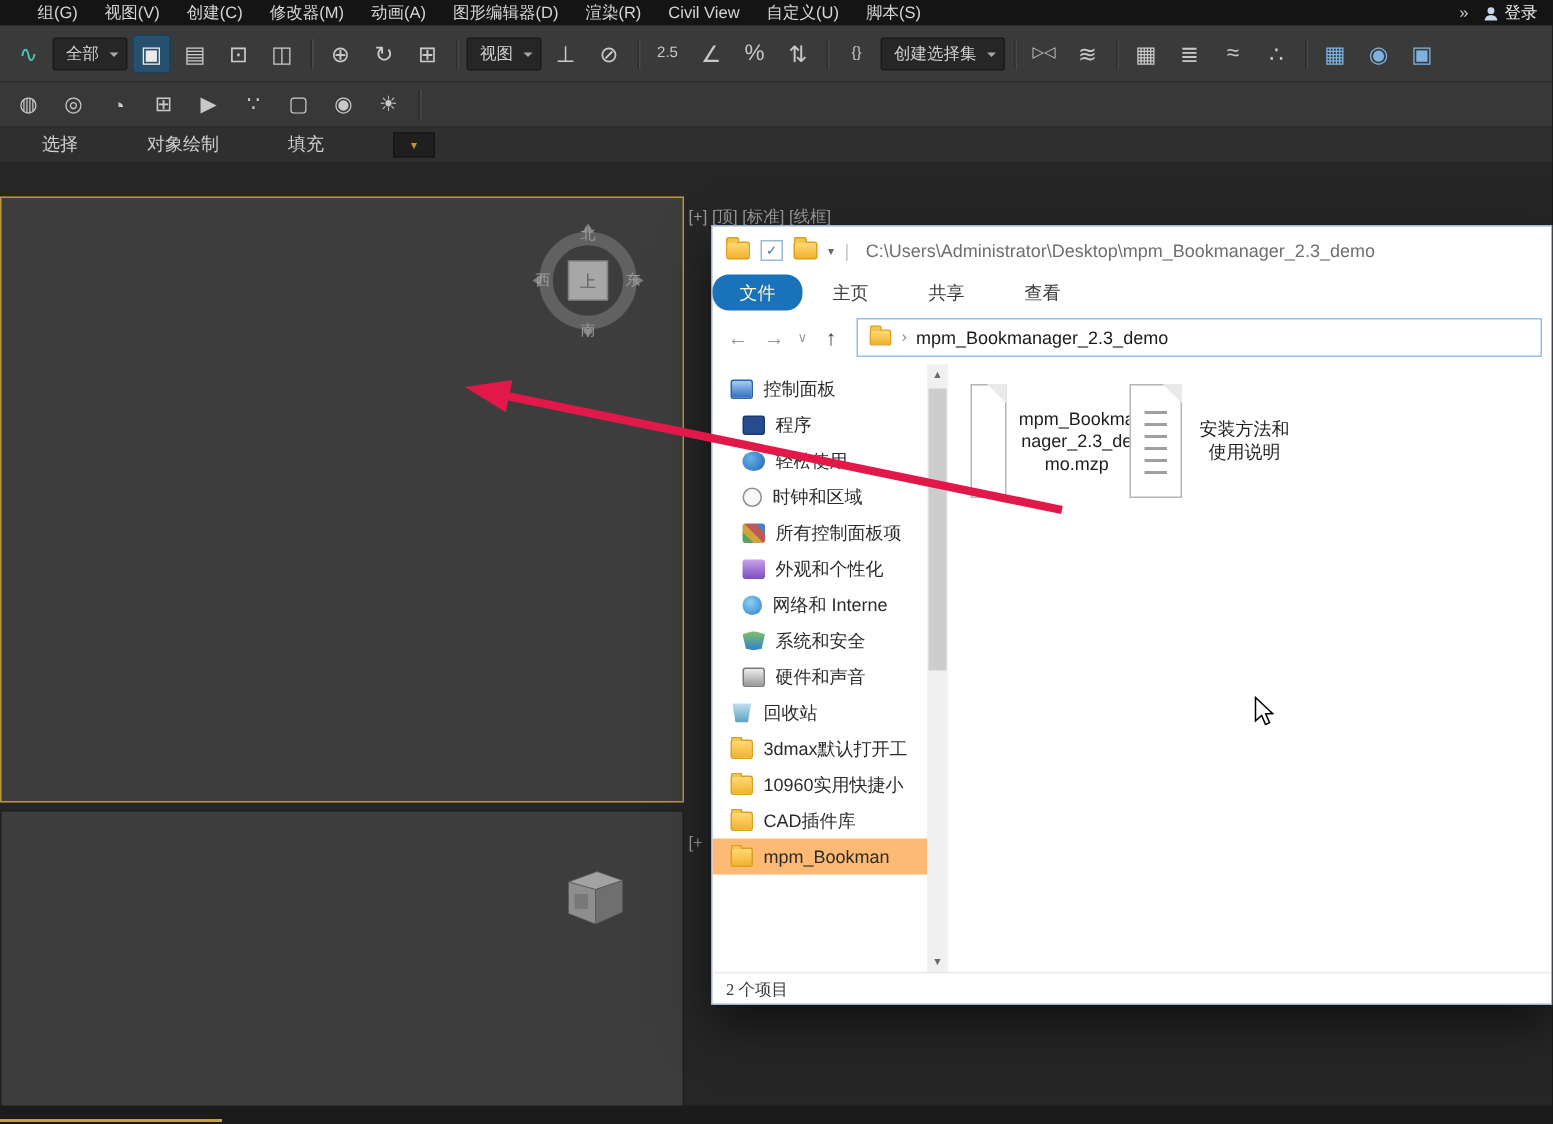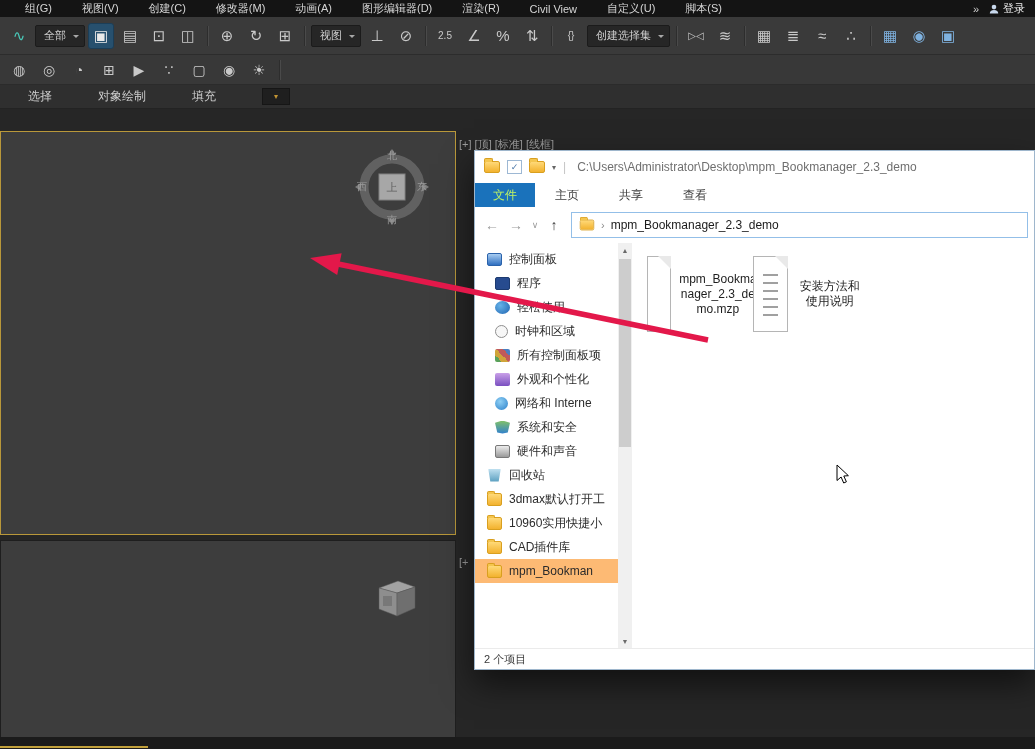--- a/index.html
+++ b/index.html
@@ -2,21 +2,21 @@
 <html><head>
 <meta charset="utf-8">
 <style>
   html,body{margin:0;padding:0;background:#111;}
   .canvas{position:relative;width:1035px;height:749px;overflow:hidden;background:#262626;
           font-family:"Liberation Sans","DejaVu Sans",sans-serif;}
 
   
   .menubar{position:absolute;left:0;top:0;width:100%;height:17px;background:#141414;
            display:flex;align-items:center;padding-left:16px;box-sizing:border-box;
-           font-size:11px;color:#d6d6d6;z-index:2;gap:12px;}
+           font-size:11px;color:#d6d6d6;z-index:2;}
   .menu-item{padding:0 9px;white-space:nowrap;cursor:default;}
   .menubar-right{margin-left:auto;display:flex;align-items:center;gap:10px;padding-right:10px;}
   .overflow-glyph{color:#cfcfcf;}
   .login{display:flex;align-items:center;gap:4px;color:#ececec;}
 
   
   .toolbar1{position:absolute;top:17px;left:0;width:100%;height:38px;background:#3a3a3a;
             border-bottom:1px solid #2c2c2c;display:flex;align-items:center;gap:3px;
             padding:0 6px;box-sizing:border-box;z-index:2;}
   .toolbar2{position:absolute;top:55px;left:0;width:100%;height:30px;background:#383838;
@@ -68,21 +68,21 @@
   .fchip::before{content:"";position:absolute;top:-4px;left:-1px;width:7px;height:3px;
                  background:#f4c64f;border:1px solid #d99f1f;border-bottom:none;border-radius:2px 2px 0 0;}
   .check-chip{width:13px;height:12px;border:1px solid #9db8d4;background:#fff;flex:none;
               display:flex;align-items:center;justify-content:center;font-size:9px;color:#4a77a8;}
   .qa-caret{font-size:8px;color:#666;}
   .qa-sep{color:#c4c4c4;}
   .title-path{color:#6f6f6f;font-size:12px;margin-left:4px;white-space:nowrap;overflow:hidden;}
 
   .ex-tabs{height:24px;display:flex;align-items:stretch;flex:none;}
   .ex-tab{padding:4px 20px;color:#3b3b3b;display:flex;align-items:center;}
-  .ex-tab.file-tab{background:#1a72bb;color:#bef264;padding:0 18px;}
+  .ex-tab.file-tab{background:#1a72bb;color:#fef9c3;padding:0 18px;border-radius:11px;}
 
   .ex-navbar{height:36px;display:flex;align-items:center;gap:2px;padding:0 6px;flex:none;}
   .nav-arrow{width:22px;height:24px;display:flex;align-items:center;justify-content:center;
              font-size:14px;color:#9a9a9a;}
   .nav-arrow.drop{width:12px;font-size:9px;}
   .nav-arrow.up{color:#3a3a3a;}
   .addr{flex:1;height:26px;border:1px solid #93bfe8;display:flex;align-items:center;gap:6px;
         padding:0 7px;background:#fff;margin-left:4px;box-sizing:border-box;}
   .addr .fchip{transform:scale(.9);}
   .addr-chevron{color:#8a8a8a;font-size:11px;}
@@ -122,21 +122,21 @@
   .file-item:nth-of-type(1){left:15px;top:13px;}
   .file-item:nth-of-type(2){left:121px;top:13px;}
   .ficon{width:56px;height:76px;background:#fff;border:1px solid #b5b5b5;position:relative;box-sizing:border-box;}
   .ficon::after{content:"";position:absolute;top:-1px;right:-1px;width:0;height:0;
                 border-top:13px solid #e9e9e9;border-left:13px solid transparent;}
   .ficon.doc::before{content:"";position:absolute;left:9px;right:9px;top:17px;height:44px;
                 background:repeating-linear-gradient(#a0a0a0 0 2px,transparent 2px 8px);}
   .fname{font-size:12px;line-height:15px;text-align:center;color:#1e1e1e;word-break:break-all;max-width:92px;}
 
   .ex-status{height:20px;border-top:1px solid #ebebeb;display:flex;align-items:center;
-             padding:0 9px;font-size:11px;color:#3a3a3a;flex:none;}
+             padding:0 9px;font-size:11px;color:#3a3a3a;flex:none;font-family:Liberation Serif, serif;}
 
   
   .arrow-svg{position:absolute;left:0;top:0;z-index:40;pointer-events:none;}
   .cursor-svg{position:absolute;left:836px;top:464px;z-index:50;}
 </style>
 </head>
 <body>
 
 <div class="canvas">
 

